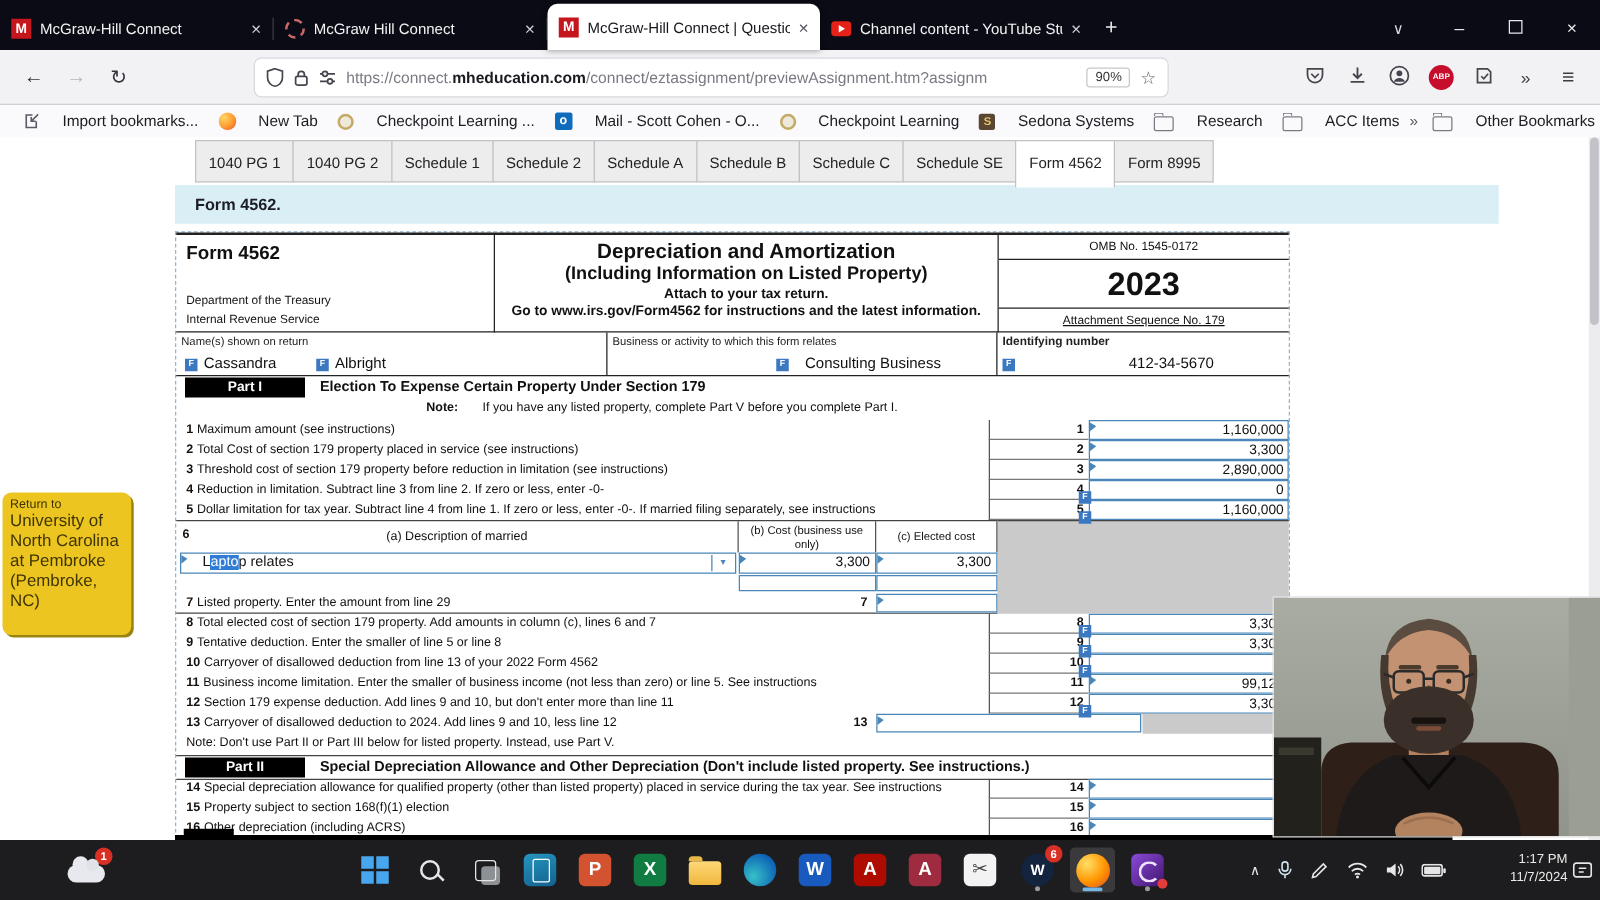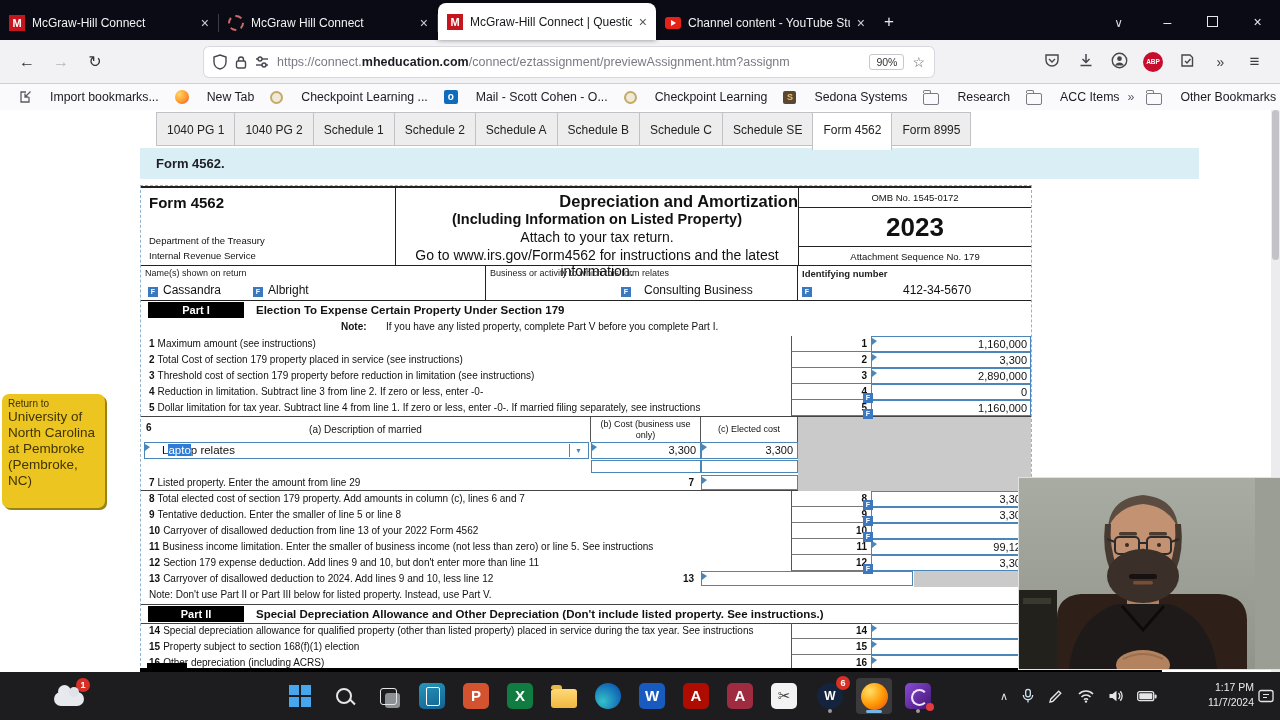--- a/index.html
+++ b/index.html
@@ -60,26 +60,26 @@
   
   .irsform{position:absolute;top:75px;left:140px;width:890px;height:484px;background:#fff;border:1px dashed #90b4cf;
            font-size:10px;color:#111;box-sizing:content-box;}
   .irsform .abs{position:absolute;box-sizing:border-box;}
   .fh{position:absolute;top:0;left:0;width:890px;height:80px;border-top:2px solid #222;border-bottom:1px solid #222;box-sizing:border-box;}
   .fhc1{position:absolute;left:0;top:0;width:255px;height:78px;border-right:1px solid #222;box-sizing:border-box;}
   .fhc2{position:absolute;left:255px;top:0;width:402px;height:78px;text-align:center;}
   .fhc3{position:absolute;left:657px;top:0;width:233px;height:78px;border-left:1px solid #222;text-align:center;box-sizing:border-box;}
   .fnum{font-size:15px;font-weight:bold;padding:6px 0 0 8px;}
   .dept{position:absolute;left:8px;font-size:9.5px;}
-  .ftitle{font-size:16.5px;font-weight:bold;padding-top:4px;text-align:right;}
+  .ftitle{font-size:16.5px;font-weight:bold;padding-top:4px;}
   .fsub{font-size:14.5px;font-weight:bold;}
-  .fsmall{font-size:14px;font-weight:normal;margin-top:2px;}
+  .fsmall{font-size:11px;font-weight:bold;margin-top:2px;}
   .omb{font-size:9.5px;height:19px;line-height:19px;border-bottom:1px solid #222;}
   .year{font-size:26px;font-weight:bold;height:38px;line-height:38px;border-bottom:1px solid #222;}
-  .attseq{font-size:9.5px;height:19px;line-height:19px;}
+  .attseq{font-size:9.5px;height:19px;line-height:19px;text-decoration:underline;}
   .nrow{position:absolute;top:80px;left:0;width:890px;height:35px;border-bottom:1px solid #222;box-sizing:border-box;}
   .ncbox{position:absolute;top:0;height:34px;box-sizing:border-box;}
   .nlabel{position:absolute;top:2px;left:4px;font-size:9px;color:#222;}
   .nlabel.bold{font-weight:bold;font-size:9.5px;}
   .nval{position:absolute;top:17px;font-size:12px;color:#111;}
   .fmark{position:absolute;width:10px;height:10px;background:#3c78c0;color:#fff;font-size:7px;font-weight:bold;
          text-align:center;line-height:10px;}
   .phead{position:absolute;left:0;width:890px;height:18px;}
   .pbox{position:absolute;left:7px;top:1px;width:96px;height:16px;background:#000;color:#fff;font-weight:bold;font-size:11px;
         text-align:center;line-height:16px;}

